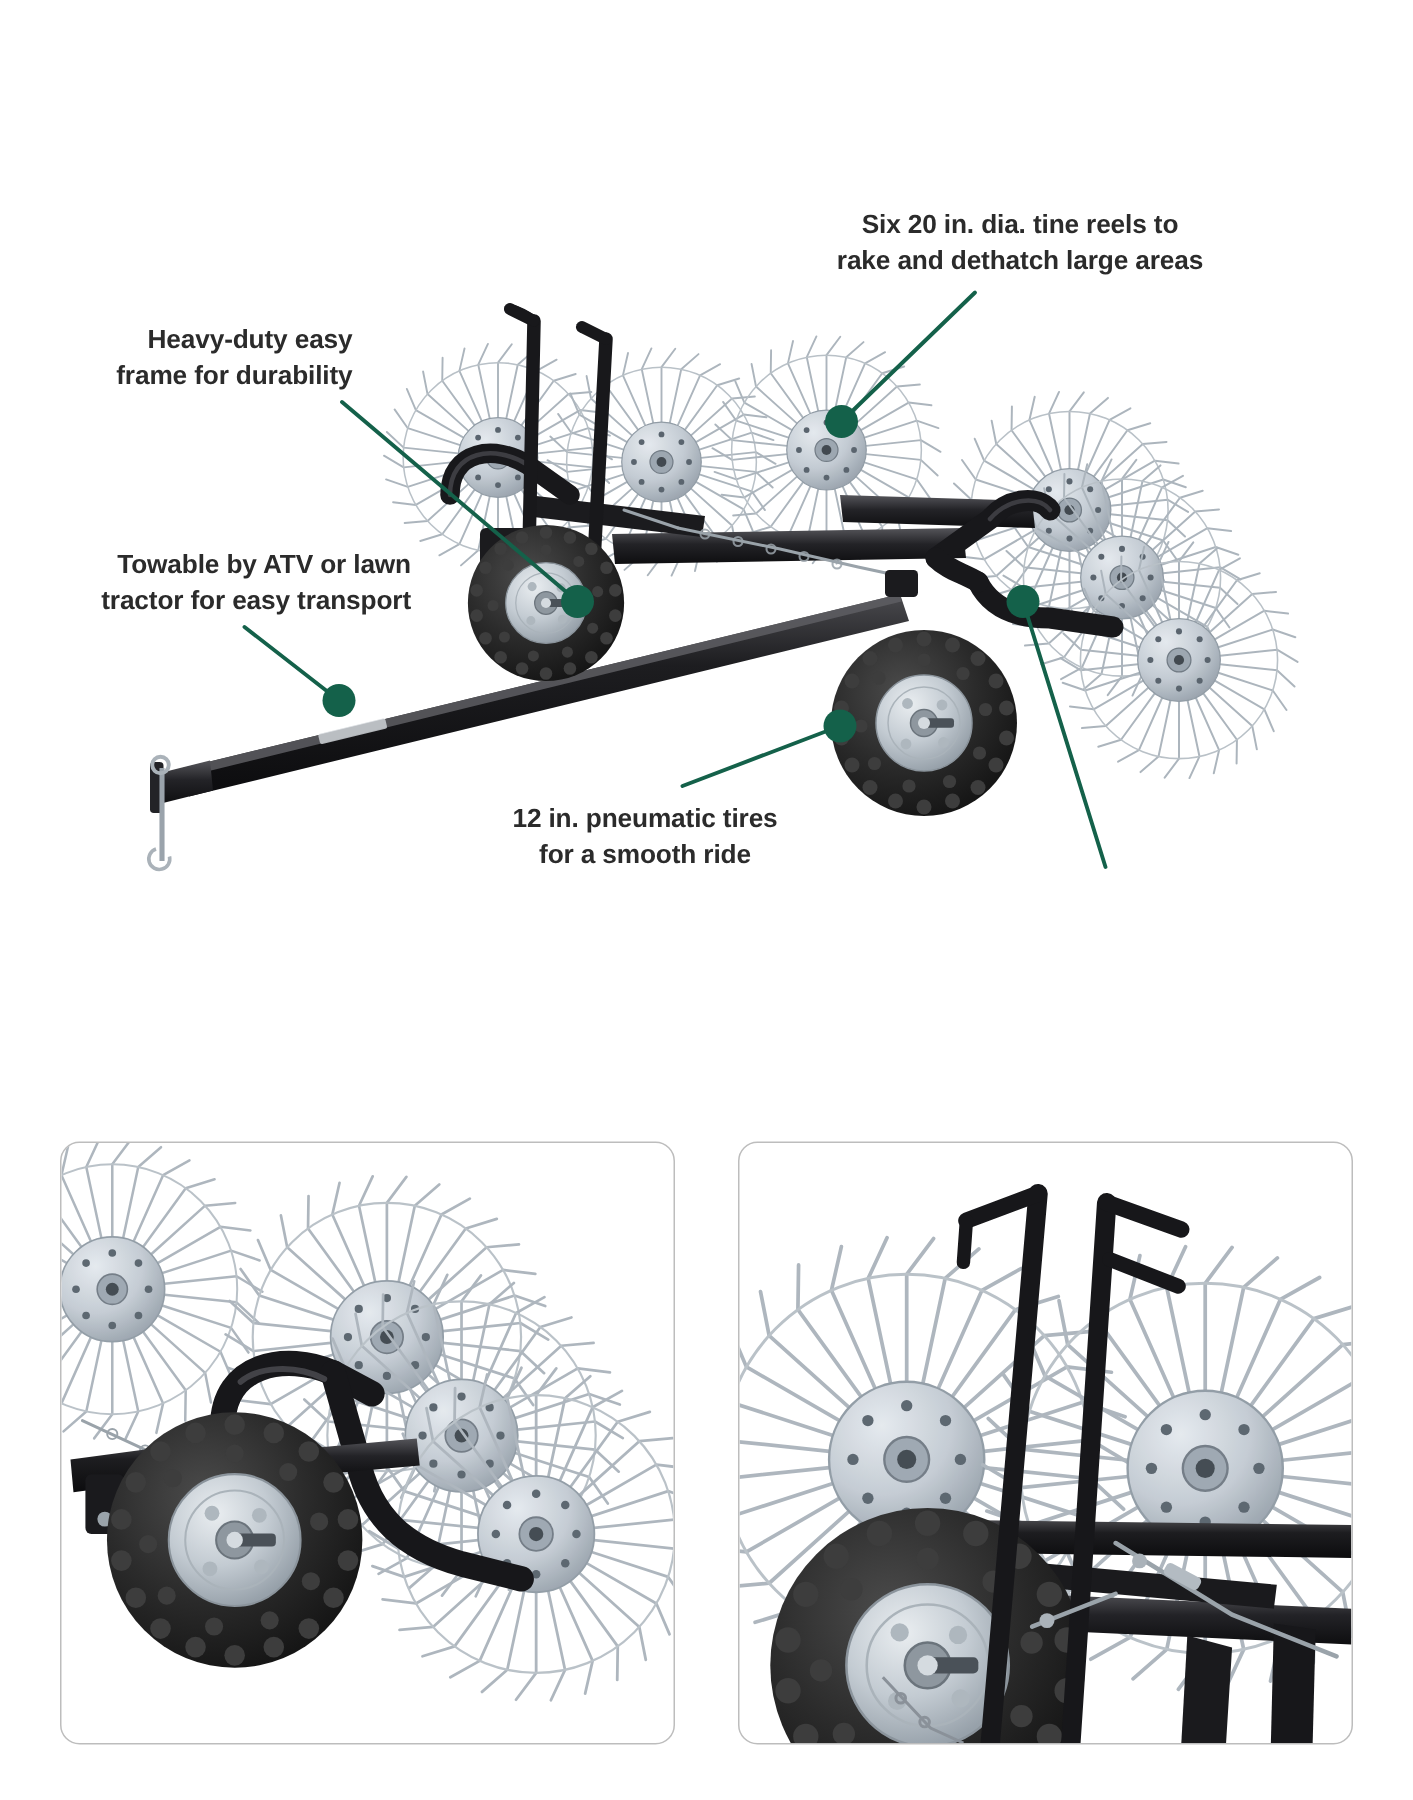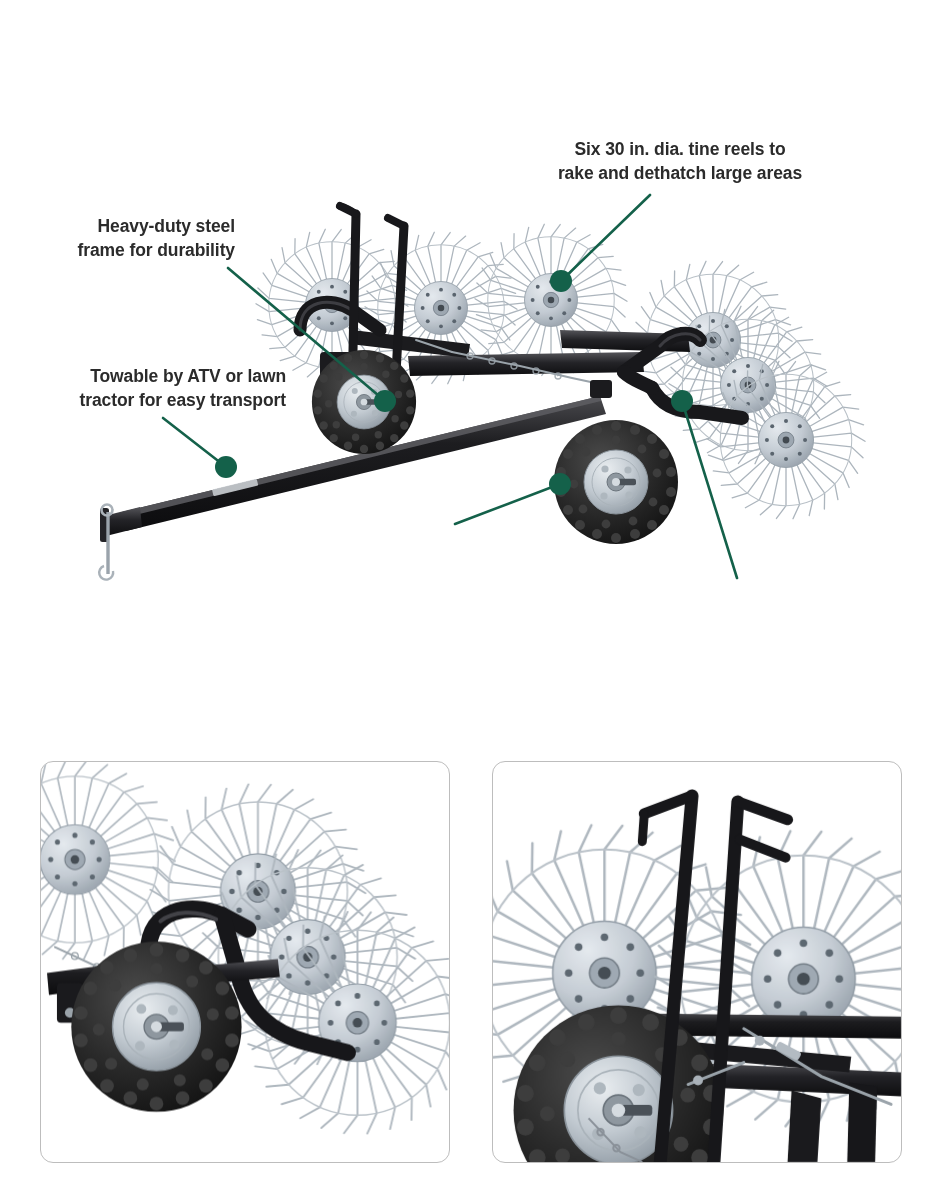--- a/index.html
+++ b/index.html
@@ -38,21 +38,21 @@
     font-size: 17.5px;
     line-height: 1.36;
     letter-spacing: -0.1px;
     white-space: pre-line;
   }
   .callout.ta-right  { text-align: right; }
   .callout.ta-center { text-align: center; }
 
   #callout-reels   { left: 520px; top: 138px; width: 320px; text-align: center; }
   #callout-frame   { left: 20px;  top: 215px; width: 215px; text-align: right; }
-  #callout-towable { left: 24px;  top: 365px; width: 262px; text-align: right; }
+  #callout-towable { left: 12px;  top: 365px; width: 262px; text-align: right; }
   #callout-tires   { left: 315px; top: 534px; width: 230px; text-align: center; }
   #callout-lifted  { left: 620px; top: 588px; width: 280px; text-align: center; }
 
   
   .inset {
     position: absolute;
     border: 1.4px solid #bdbdbd;
     border-radius: 13px;
     background: #ffffff;
     overflow: hidden;
@@ -279,29 +279,31 @@
         </g>
       <g id="leader-dots" fill="#14614a">
           <circle cx="561" cy="281" r="11"></circle>
           <circle cx="385" cy="401" r="11"></circle>
           <circle cx="226" cy="467" r="11"></circle>
           <circle cx="560" cy="484" r="11"></circle>
           <circle cx="682" cy="401" r="11"></circle>
         </g>
     </svg>
 
-    <div class="callout ta-center" id="callout-reels">Six 30 in. dia. tine reels to
+    <div class="callout ta-center" id="callout-reels">Six 20 in. dia. tine reels to
 rake and dethatch large areas</div>
 
-    <div class="callout ta-right" id="callout-frame">Heavy-duty steel
+    <div class="callout ta-right" id="callout-frame">Heavy-duty easy
 frame for durability</div>
 
     <div class="callout ta-right" id="callout-towable">Towable by ATV or lawn
 tractor for easy transport</div>
 
+    <div class="callout ta-center" id="callout-tires">12 in. pneumatic tires
+for a smooth ride</div>
 
   </div>
 
   <div class="inset" id="inset-left">
     <svg viewBox="0 0 410 402">
 
       <g opacity="0.95">
         <use href="#tineReel" transform="translate(34,98) scale(1.35)"></use>
         <use href="#tineReel" transform="translate(218,130) scale(1.45)"></use>
         <use href="#tineReel" transform="translate(268,196) scale(1.45)"></use>

